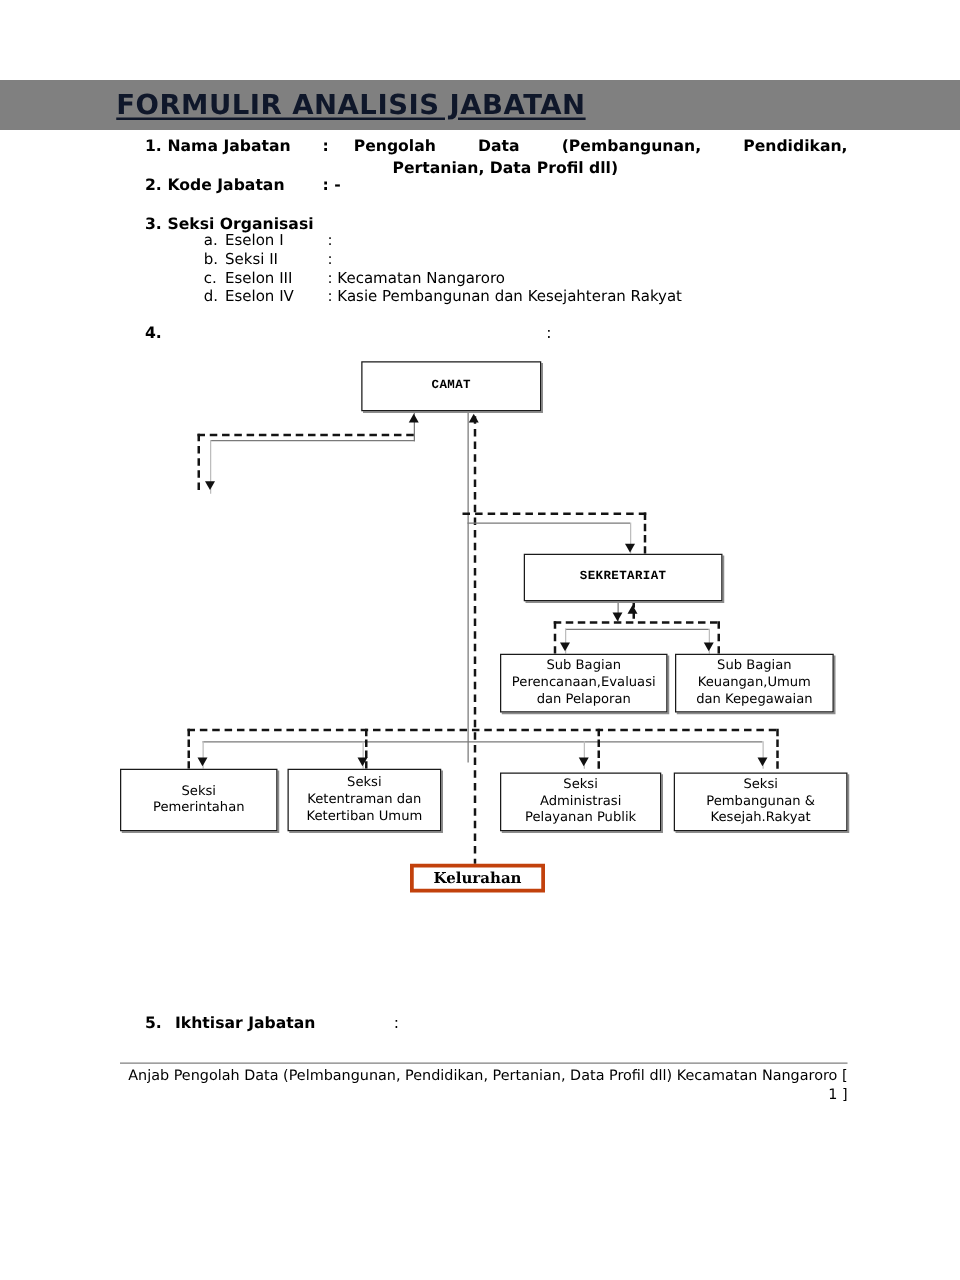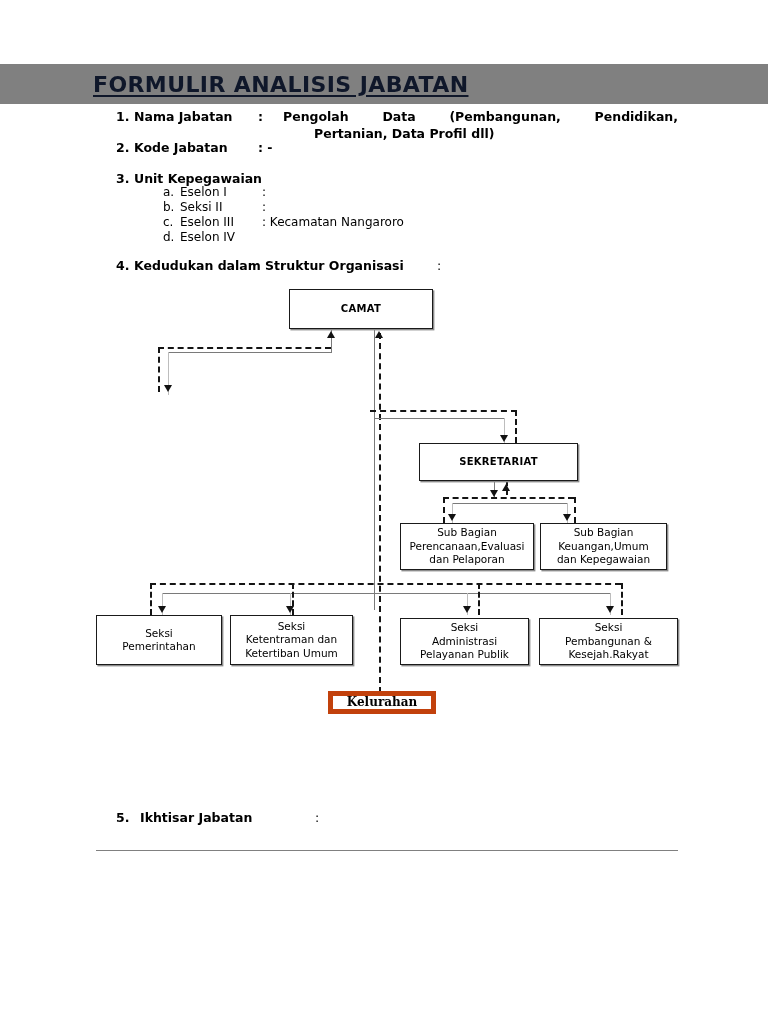--- a/index.html
+++ b/index.html
@@ -120,27 +120,27 @@
     border: 1px solid #1a1a1a;
     box-shadow: 1.4px 1.4px 0 0 #8c8c8c;
     display: flex;
     align-items: center;
     justify-content: center;
     text-align: center;
     font-size: 10.5px;
     line-height: 13.5px;
     z-index: 5;
   }
-  .node.bold { font-weight: bold; font-size: 10px; letter-spacing: .3px; }
+  .node.bold { font-weight: bold; font-size: 10px; letter-spacing: .3px; font-family: Liberation Mono, monospace; }
   .node.serif {
     font-family: "DejaVu Serif", serif;
     font-weight: bold;
     font-size: 12px;
     box-shadow: none;
-    border: 5px solid #c2410c;
+    border: 3px solid #c2410c;
   }
   .node .node-label { padding: 0 3px; }
 
   
   .ln { position: absolute; z-index: 2; }
   .ln-solid-v { border-left: 1.3px solid #7a7a7a; }
   .ln-solid-h { border-top: 1.3px solid #7a7a7a; }
   .ln-dash-v  { border-left: 2px dashed #141414; }
   .ln-dash-h  { border-top: 2px dashed #141414; }
   .ln-thin-v  { border-left: 1.2px solid #bdbdbd; }
@@ -168,39 +168,39 @@
   <span class="field fld-label" id="f1-label">Nama Jabatan</span>
   <span class="field fld-colon" id="f1-colon">:</span>
   <span class="field fld-value" id="f1-val1">Pengolah Data (Pembangunan, Pendidikan,</span>
   <span class="field fld-value-2" id="f1-val2">Pertanian, Data Profil dll)</span>
 
   <span class="field fld-num" id="f2-num">2.</span>
   <span class="field fld-label" id="f2-label">Kode Jabatan</span>
   <span class="field fld-value-2" id="f2-val">: -</span>
 
   <span class="field fld-num" id="f3-num">3.</span>
-  <span class="field fld-label" id="f3-label">Unit Kepegawaian</span>
+  <span class="field fld-label" id="f3-label">Seksi Organisasi</span>
 
   <span class="sub-row sub-letter" style="top:185px">a.</span>
   <span class="sub-row sub-label" style="top:185px">Eselon I</span>
   <span class="sub-row sub-value" style="top:185px">:</span>
 
   <span class="sub-row sub-letter" style="top:200px">b.</span>
   <span class="sub-row sub-label" style="top:200px">Seksi II</span>
   <span class="sub-row sub-value" style="top:200px">:</span>
 
   <span class="sub-row sub-letter" style="top:215px">c.</span>
   <span class="sub-row sub-label" style="top:215px">Eselon III</span>
   <span class="sub-row sub-value" style="top:215px">: Kecamatan Nangaroro</span>
 
   <span class="sub-row sub-letter" style="top:230px">d.</span>
   <span class="sub-row sub-label" style="top:230px">Eselon IV</span>
+  <span class="sub-row sub-value" style="top:230px">: Kasie Pembangunan dan Kesejahteran Rakyat</span>
 
   <span class="field fld-num" id="f4-num">4.</span>
-  <span class="field fld-label" id="f4-label">Kedudukan dalam Struktur Organisasi</span>
   <span class="field fld-colon" id="f4-colon">:</span>
 
   <div class="chart">
 
     <div class="node bold" style="left:289px; top:289px; width:144px; height:40px;">
       <span class="node-label">CAMAT</span>
     </div>
 
     <div class="ln ln-solid-v" style="left:331px; top:329px; height:24px;"></div>
     <div class="ln ln-solid-h" style="left:168px; top:352px; width:164px;"></div>
@@ -311,14 +311,18 @@
       <span class="node-label">Kelurahan</span>
     </div>
 
   </div>
 
   <span class="field fld-num" id="f5-num">5.</span>
   <span class="field fld-label" id="f5-label">Ikhtisar Jabatan</span>
   <span class="field fld-colon" id="f5-colon">:</span>
 
   <div class="footer-rule"></div>
+  <div class="footer-text">
+    <span>Anjab  Pengolah Data (Pelmbangunan, Pendidikan, Pertanian, Data Profil dll) Kecamatan</span>
+    <span>Nangaroro [ 1 ]</span>
+  </div>
 
 </div>
 
 </body></html>

